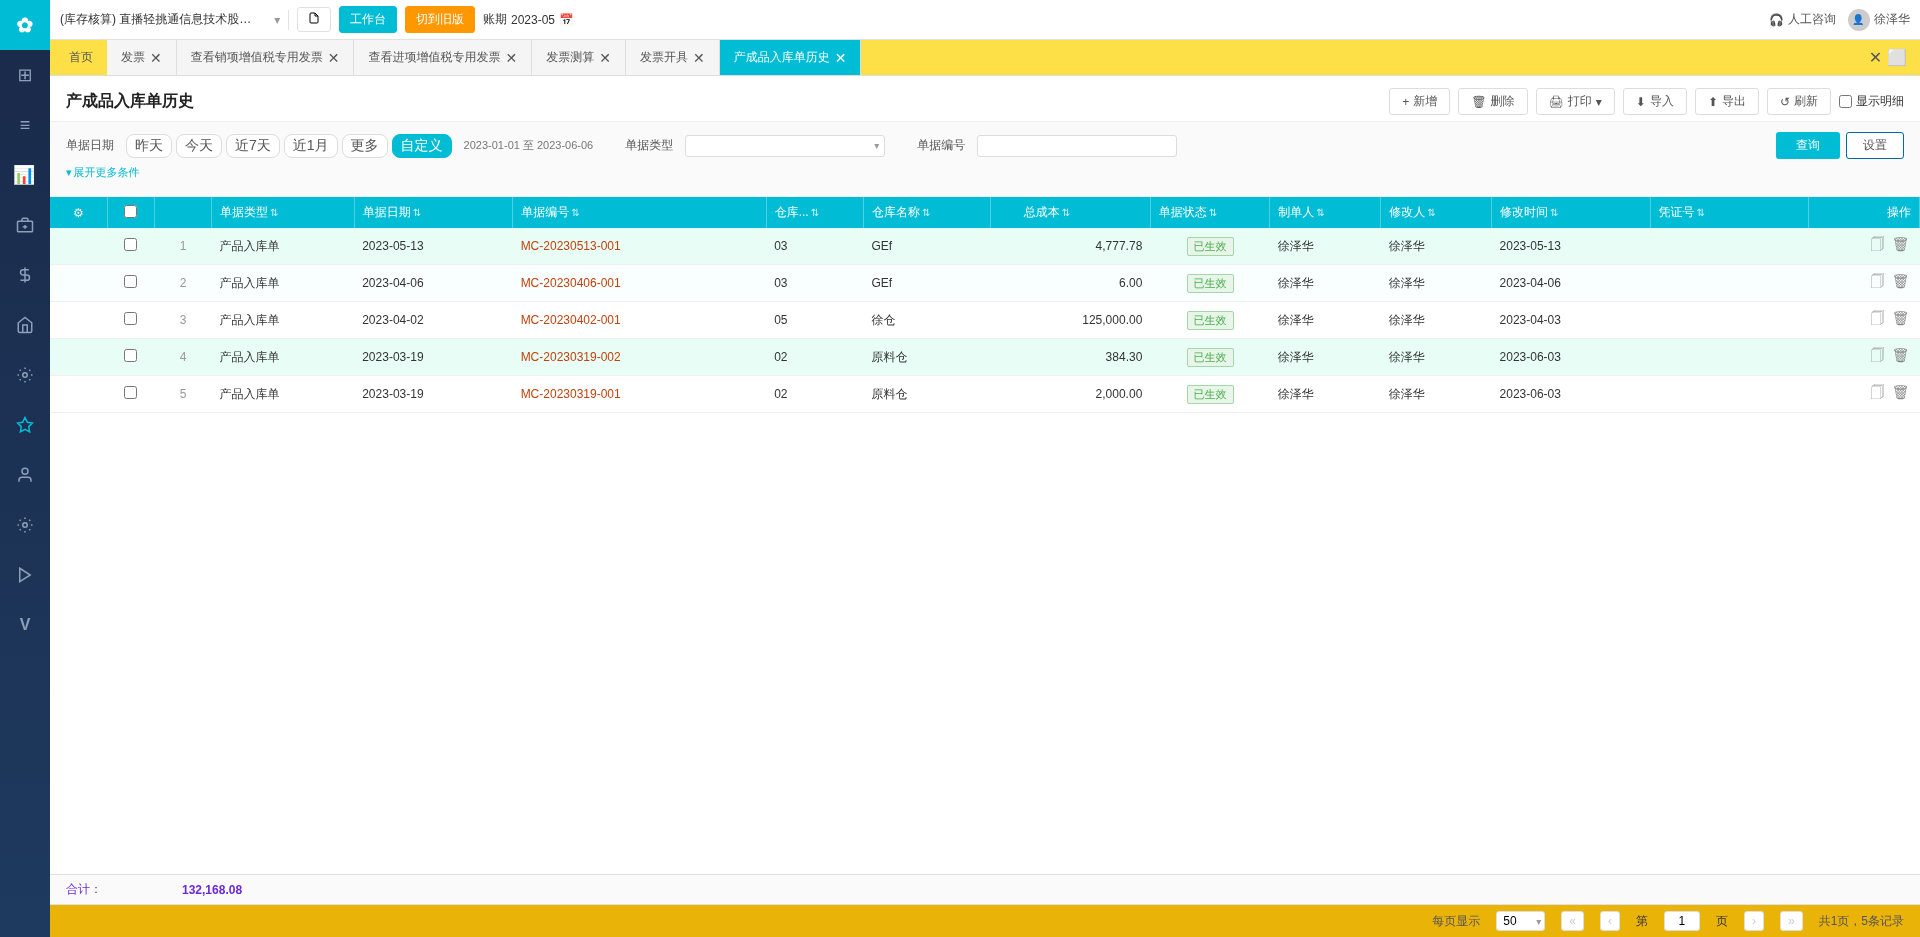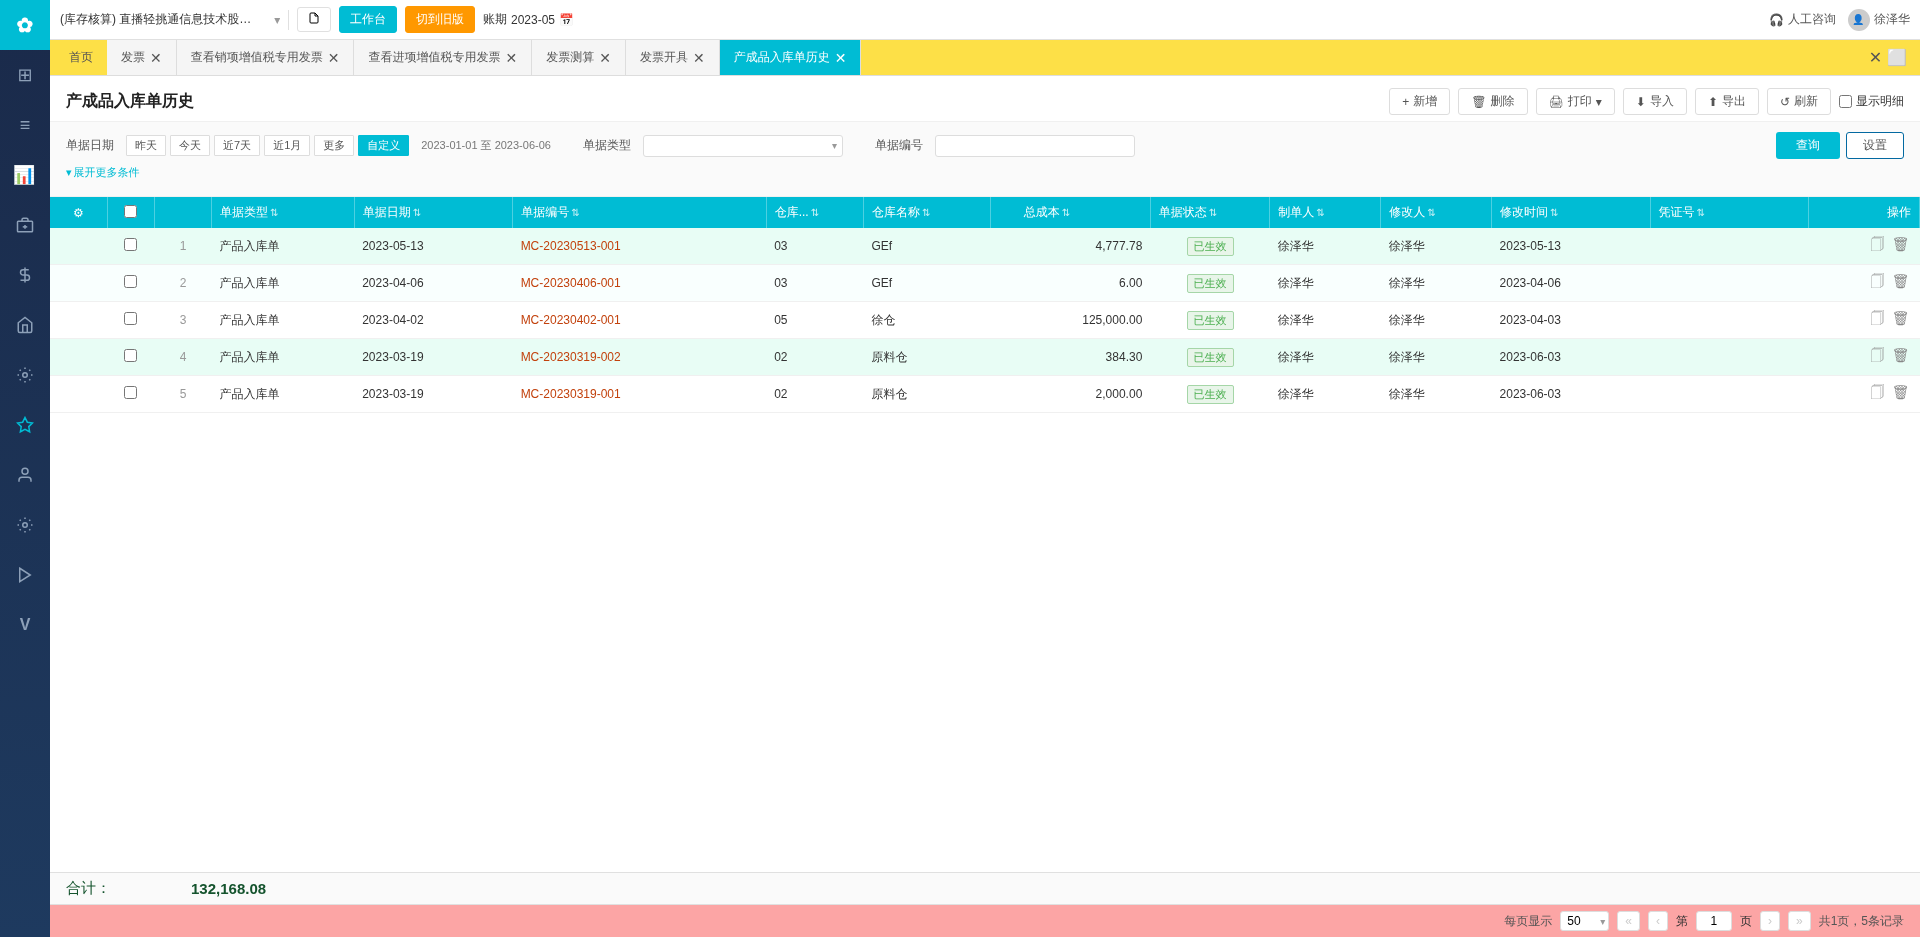--- a/index.html
+++ b/index.html
@@ -149,23 +149,23 @@
       padding: 10px 16px;
       border-bottom: 1px solid #f0f0f0;
       background: #fafafa;
     }
     .filter-row { display: flex; align-items: center; gap: 12px; margin-bottom: 6px; flex-wrap: wrap; }
     .filter-label { font-size: 12px; color: #555; white-space: nowrap; }
     .filter-quick-btns { display: flex; gap: 4px; }
     .quick-btn {
       padding: 2px 8px;
       border: 1px solid #ddd;
-      border-radius: 1px;
+      border-radius: 8px;
       background: #fff;
-      font-size: 11px;
+      font-size: 14px;
       cursor: pointer;
       color: #555;
     }
     .quick-btn.custom { background: #00bcd4; color: white; border-color: #00bcd4; }
     .filter-date-range { font-size: 11px; color: #777; }
     .filter-select {
       padding: 3px 24px 3px 8px;
       border: 1px solid #ddd;
       border-radius: 3px;
       font-size: 12px;
@@ -253,35 +253,35 @@
     .col-voucher { width: 100px; }
     .col-op { width: 70px; text-align: right; }
 
     
     .footer-bar {
       border-top: 1px solid #e0e0e0;
       padding: 6px 16px;
       background: #fafafa;
       display: flex;
       align-items: center;
-      font-size: 15px;
-      color: #14532d;
+      font-size: 12px;
+      color: #6d28d9;
       flex-shrink: 0;
       text-align: center;
     }
 
     
     .pagination-bar {
       border-top: 1px solid #e0e0e0;
       padding: 6px 16px;
-      background: #fca5a5;
+      background: #eab308;
       display: flex;
       align-items: center;
       justify-content: flex-end;
-      gap: 8px;
+      gap: 16px;
       font-size: 12px;
       flex-shrink: 0;
     }
     .page-size-label { color: #555; }
     .page-size-select {
       padding: 2px 20px 2px 6px;
       border: 1px solid #ddd;
       border-radius: 3px;
       font-size: 12px;
       appearance: none;

